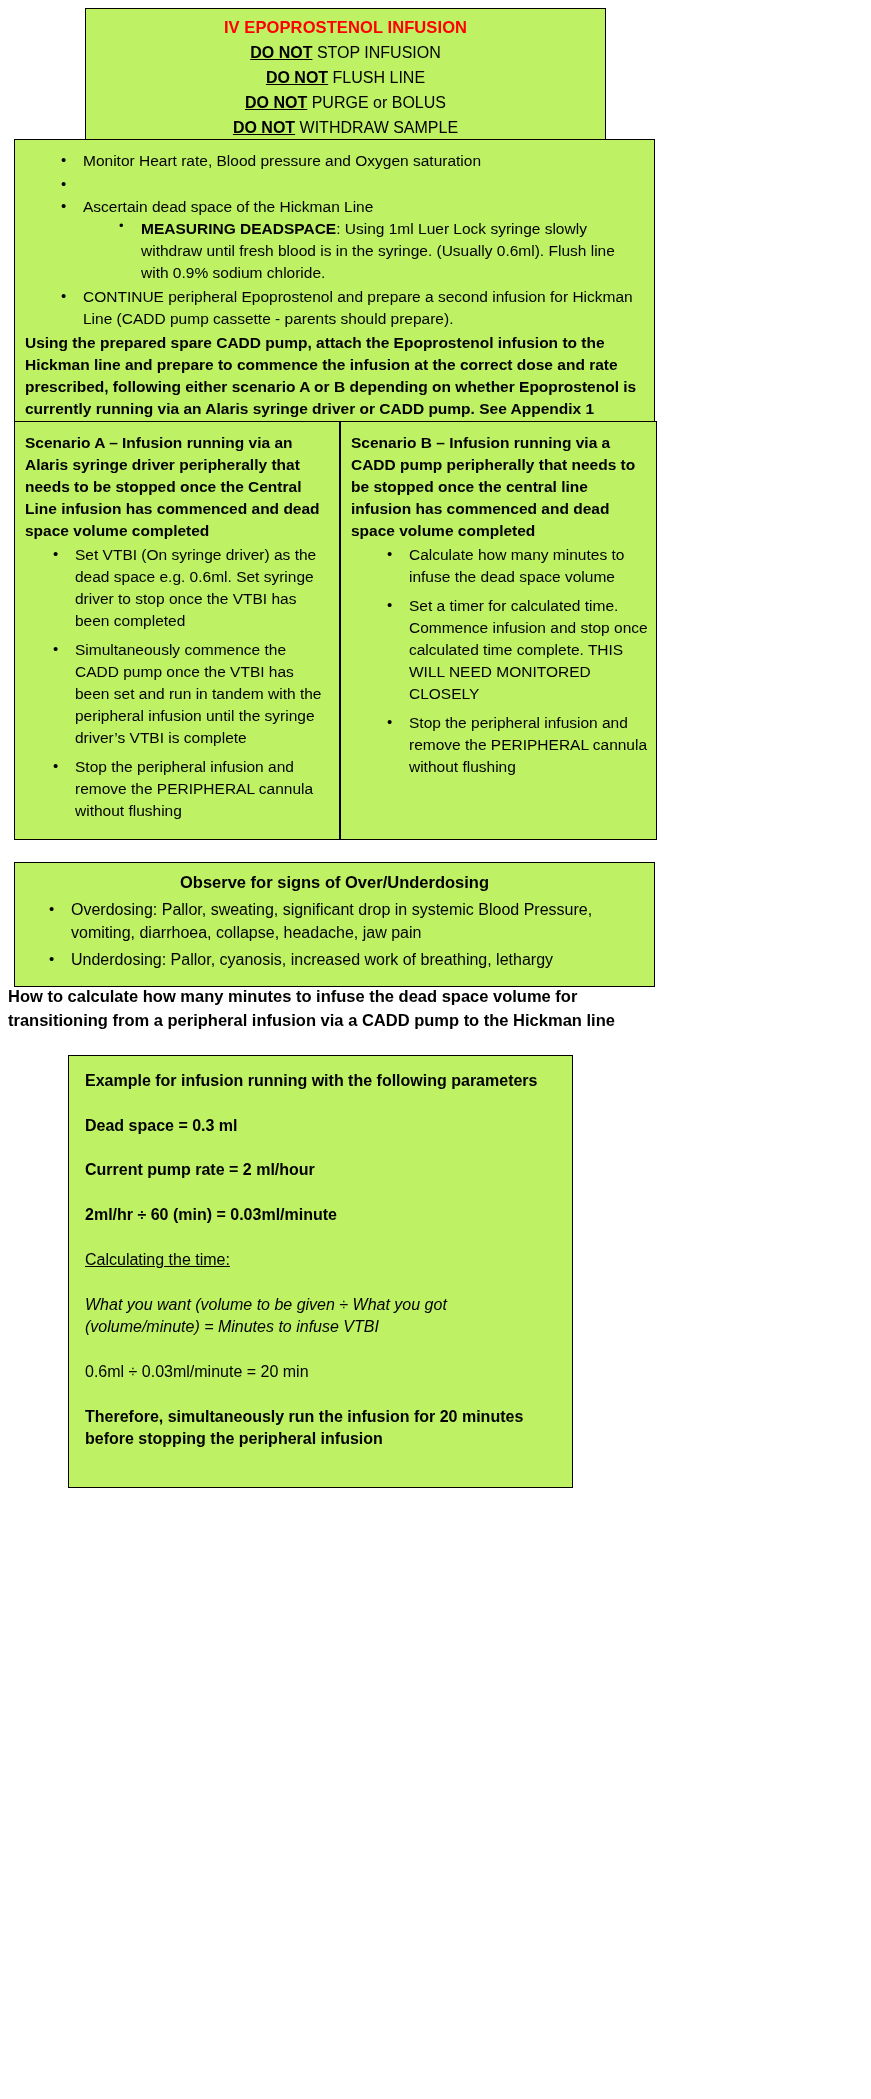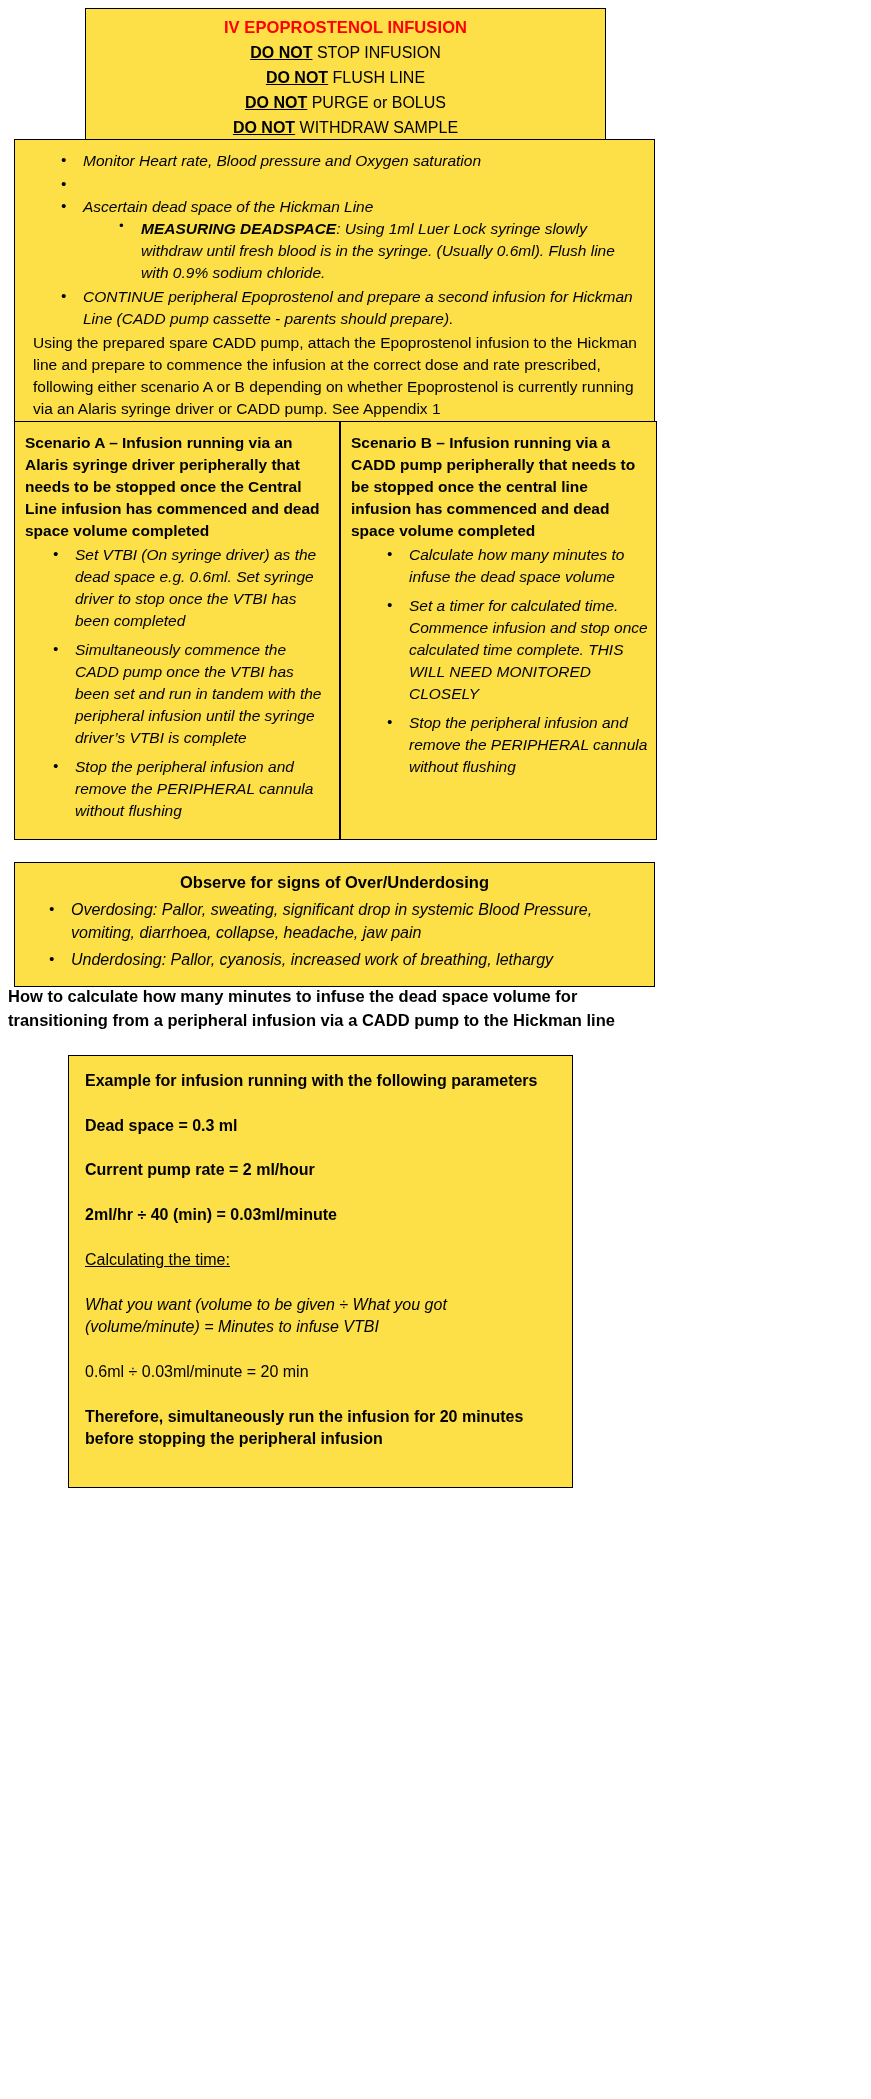--- a/index.html
+++ b/index.html
@@ -19,21 +19,21 @@
   .page {
     position: relative;
     width: 871px;
     min-height: 2099px;
     padding: 0;
   }
 
   
   .box {
     border: 1px solid #000;
-    background: #fde047;
+    background: #bef264;
   }
 
   
   .warning-box {
     position: absolute;
     left: 85px;
     top: 8px;
     width: 521px;
     padding: 7px 8px 9px 8px;
     text-align: center;
@@ -62,21 +62,20 @@
   }
   ul.lvl1 {
     margin: 0 0 0 0;
     padding-left: 36px;
     list-style: none;
   }
   ul.lvl1 > li {
     position: relative;
     padding-left: 22px;
     margin-bottom: 2px;
-    font-style: italic;
   }
   ul.lvl1 > li::before {
     content: "\2022";
     position: absolute;
     left: 0; top: -1px;
     font-size: 15px;
   }
   ul.lvl2 {
     margin: 0;
     padding-left: 36px;
@@ -87,21 +86,22 @@
     padding-left: 22px;
   }
   ul.lvl2 > li::before {
     content: "\2022";
     position: absolute;
     left: 0; top: -1px;
     font-size: 13px;
   }
   .spacer-li { height: 20px; }
   .monitor-para {
-    margin: 1px 0 0 8px;
+    margin: 1px 0 0 0;
+    font-weight: bold;
   }
 
   
   .scenario-row {
     position: absolute;
     left: 14px;
     top: 421px;
     width: 643px;
     display: flex;
     justify-content: space-between;
@@ -221,20 +221,20 @@
       <li>Underdosing: Pallor, cyanosis, increased work of breathing, lethargy</li>
     </ul>
   </div>
 
   <div class="howto">How to calculate how many minutes to infuse the dead space volume for transitioning from a peripheral infusion via a CADD pump to the Hickman line</div>
 
   <div class="box example-box">
     <p class="ex-bold">Example for infusion running with the following parameters</p>
     <p class="ex-bold">Dead space = 0.3 ml</p>
     <p class="ex-bold">Current pump rate = 2 ml/hour</p>
-    <p class="ex-bold">2ml/hr ÷ 40 (min) = 0.03ml/minute</p>
+    <p class="ex-bold">2ml/hr ÷ 60 (min) = 0.03ml/minute</p>
     <p class="ex-underline">Calculating the time:</p>
     <p class="ex-italic">What you want (volume to be given ÷ What you got (volume/minute) = Minutes to infuse VTBI</p>
     <p>0.6ml ÷ 0.03ml/minute = 20 min</p>
     <p class="ex-bold">Therefore, simultaneously run the infusion for 20 minutes before stopping the peripheral infusion</p>
   </div>
 
 </div>
 
 </body></html>

